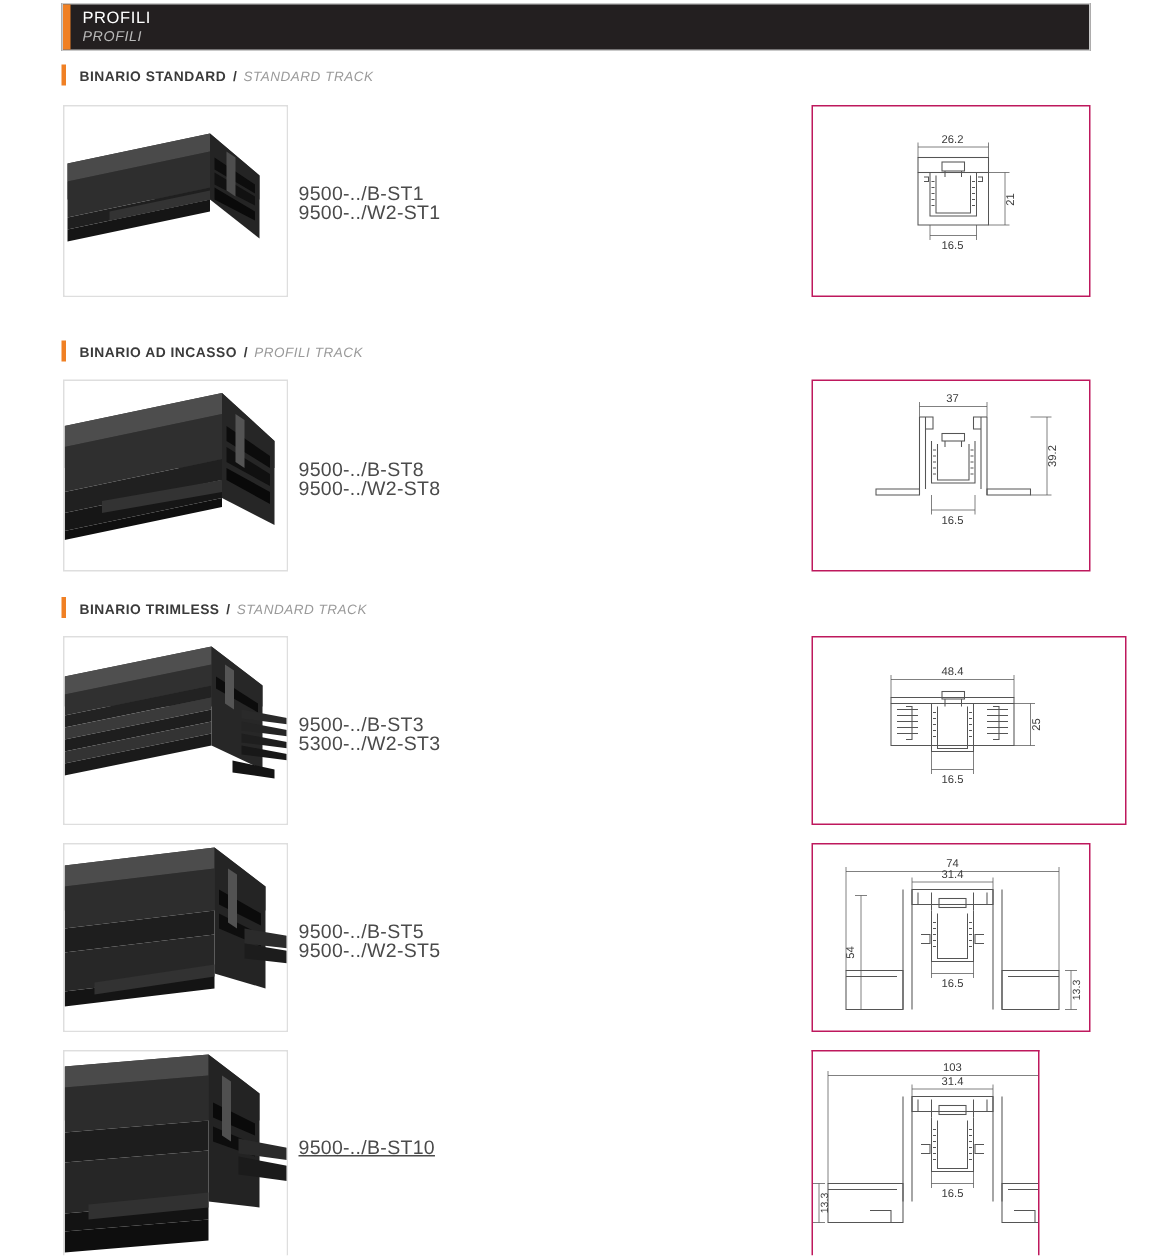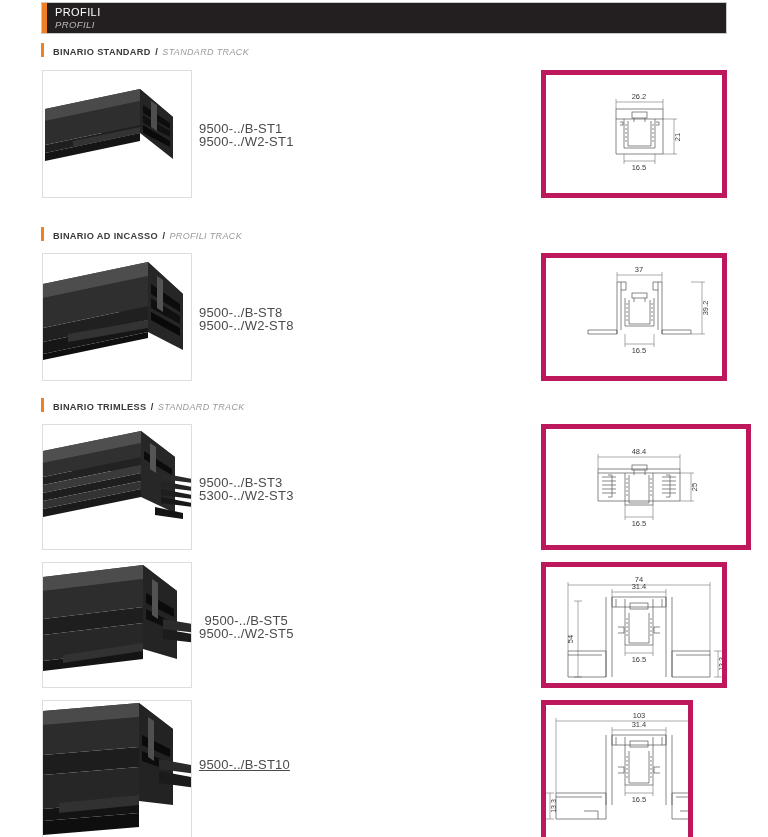--- a/index.html
+++ b/index.html
@@ -68,21 +68,21 @@
   
   .codes {
     position: absolute;
     font-size: 13px; color: #4a4a4a; line-height: 13px;
     letter-spacing: .2px; white-space: nowrap;
   }
 
   
   .draw-panel {
     position: absolute;
-    border: 5px solid #be185d;
+    border: 1px solid #be185d;
     background: #ffffff;
     overflow: hidden;
   }
   .draw-panel svg { display:block; }
 </style>
 </head>
 <body>
 
 <div class="page">
 
@@ -322,21 +322,21 @@
           <polygon points="109,16 115,20 115,56 109,52" fill="#525252"></polygon>
 
           <polygon points="120,56 190,68 190,74 120,66" fill="#2b2b2b"></polygon>
           <polygon points="120,66 190,78 190,84 120,76" fill="#1c1c1c"></polygon>
           <polygon points="0,98 100,86 100,96 0,108" fill="#141414"></polygon>
           <polygon points="20,92 100,80 100,88 20,100" fill="#323232"></polygon>
         </g>
       </svg>
     </div>
   </div>
-  <div class="codes" style="left:199px; top:614px;text-align:center;">
+  <div class="codes" style="left:199px; top:614px;">
     <div>9500-../B-ST5</div>
     <div>9500-../W2-ST5</div>
   </div>
   <div class="draw-panel" style="left:541px; top:562px; width:186px; height:126px;">
     <svg width="186" height="126" viewBox="0 0 186 126">
       <g stroke="#555" stroke-width="0.7" fill="none">
 
         <path d="M66 30 L120 30 L120 40 L66 40 Z"></path>
         <path d="M70 32 L70 40 M116 32 L116 40"></path>
         <path d="M79 32 L79 44 M107 32 L107 44"></path>

